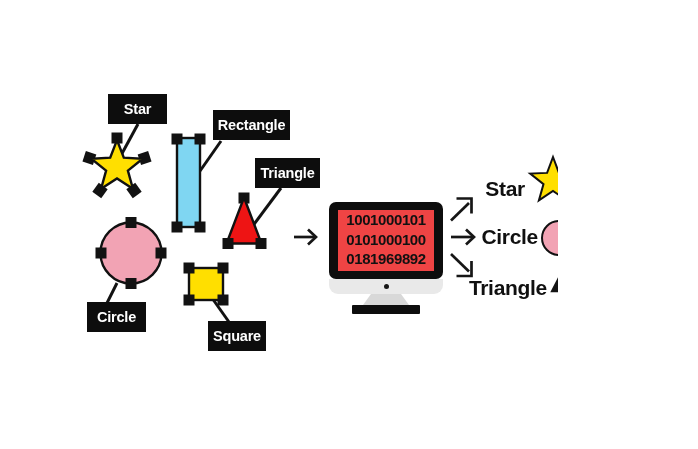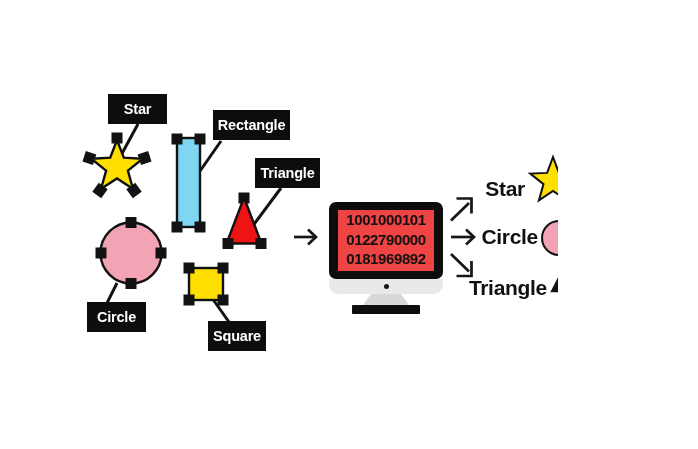--- a/index.html
+++ b/index.html
@@ -131,21 +131,21 @@
 
   <div class="tag" style="left:108px;top:94px;width:59px;height:30px;">Star</div>
   <div class="tag" style="left:213px;top:110px;width:77px;height:30px;">Rectangle</div>
   <div class="tag" style="left:255px;top:158px;width:65px;height:30px;">Triangle</div>
   <div class="tag" style="left:87px;top:302px;width:59px;height:30px;">Circle</div>
   <div class="tag" style="left:208px;top:321px;width:58px;height:30px;text-align:right;">Square</div>
 
   <div class="monitor-frame"></div>
   <div class="monitor-screen">
     <div class="binary-line">1001000101</div>
-    <div class="binary-line">0122790000</div>
+    <div class="binary-line">0101000100</div>
     <div class="binary-line">0181969892</div>
   </div>
   <div class="monitor-bezel">
     <div class="monitor-dot"></div>
   </div>
   <div class="monitor-base"></div>
 
   <div class="row-label" style="left:425px;top:177px;">Star</div>
   <div class="row-label" style="left:438px;top:225px;">Circle</div>
   <div class="row-label" style="left:447px;top:276px;">Triangle</div>

